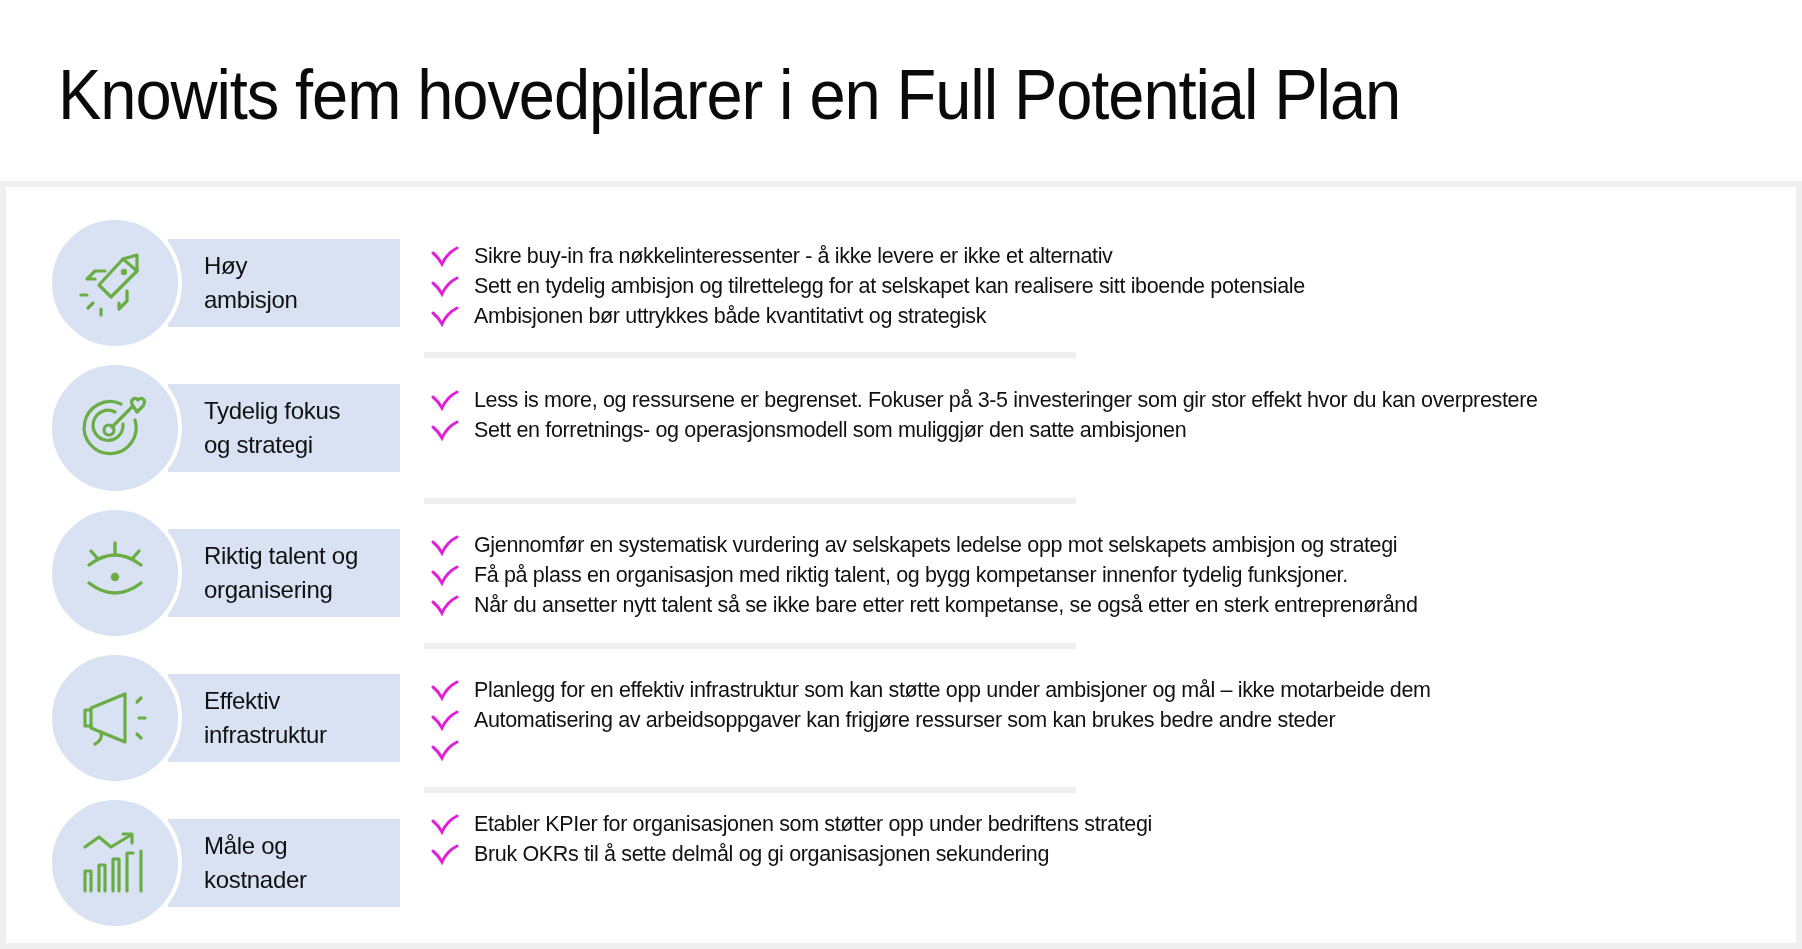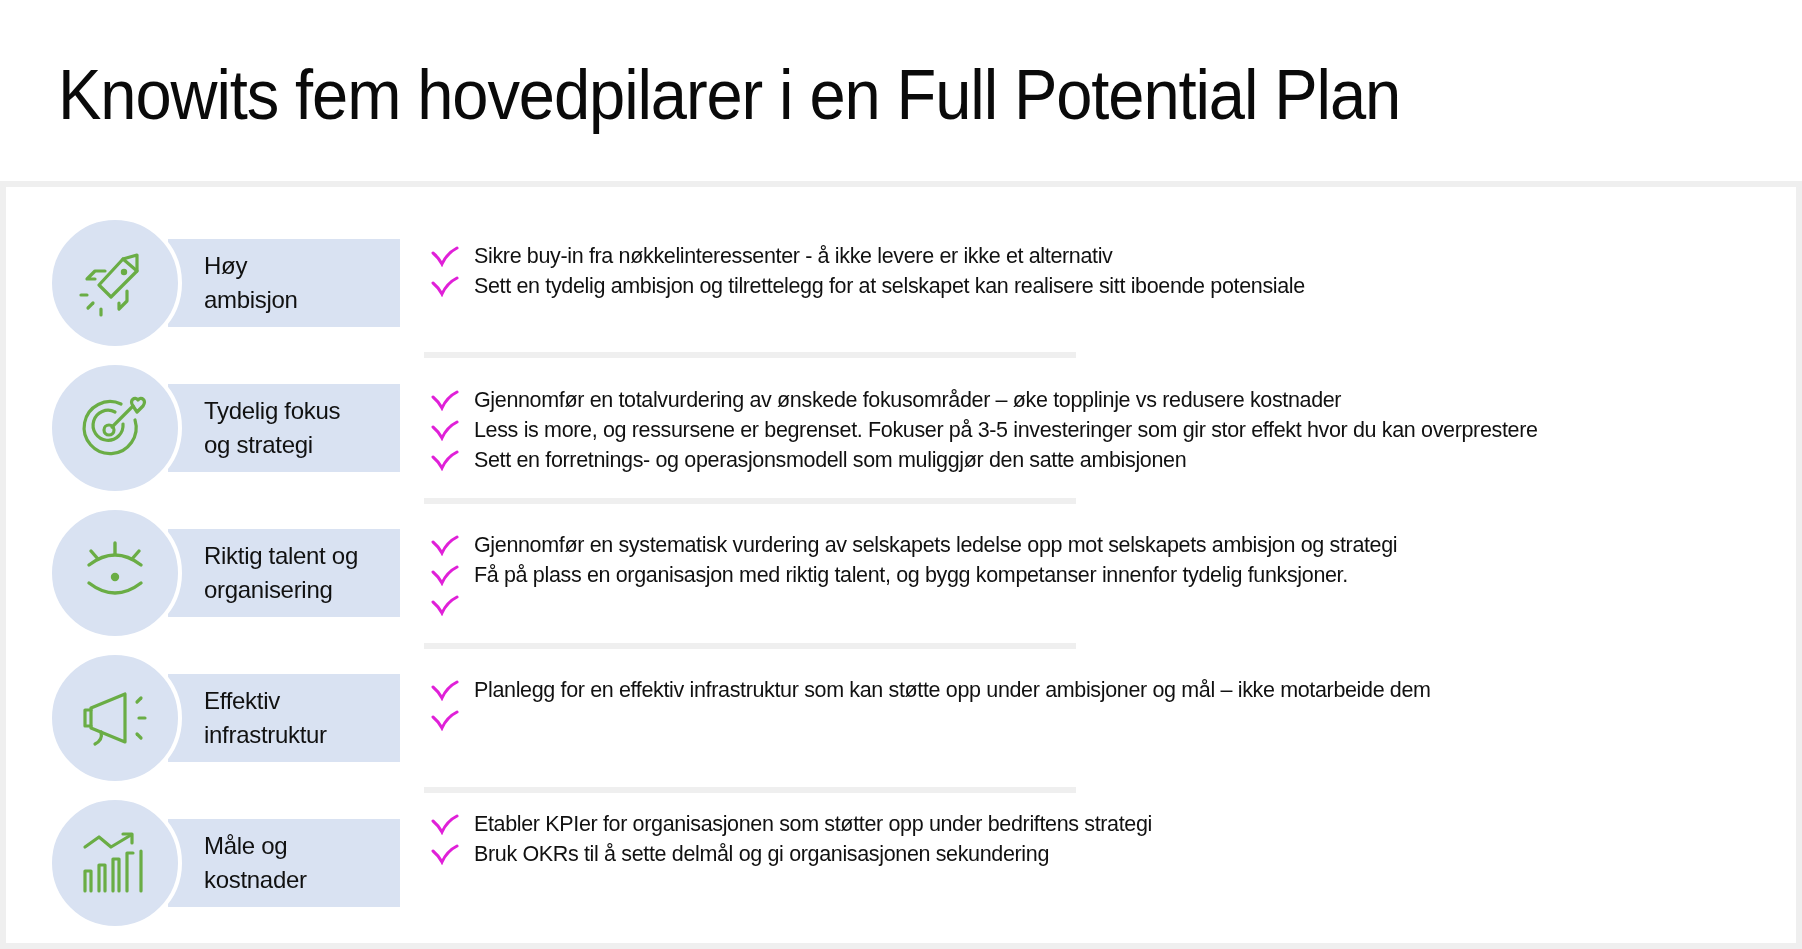--- a/index.html
+++ b/index.html
@@ -84,45 +84,45 @@
                 <path d="M3 8 Q9 13 12 19 Q17 8 27 3" fill="none" stroke="#e020d8" stroke-width="3" stroke-linecap="round"></path>
               </svg>
             <span class="bullet-text">Sikre buy-in fra nøkkelinteressenter - å ikke levere er ikke et alternativ</span>
           </div>
           <div class="bullet">
             <svg class="check" viewBox="0 0 30 22">
                 <path d="M3 8 Q9 13 12 19 Q17 8 27 3" fill="none" stroke="#e020d8" stroke-width="3" stroke-linecap="round"></path>
               </svg>
             <span class="bullet-text">Sett en tydelig ambisjon og tilrettelegg for at selskapet kan realisere sitt iboende potensiale</span>
           </div>
+          <div class="bullet">
+            <svg class="check" viewBox="0 0 30 22">
+                <path d="M3 8 Q9 13 12 19 Q17 8 27 3" fill="none" stroke="#e020d8" stroke-width="3" stroke-linecap="round"></path>
+              </svg>
+            <span class="bullet-text">Ambisjonen bør uttrykkes både kvantitativt og strategisk</span>
+          </div>
         </div>
       </div>
       <div class="sep" style="top:165px;"></div>
 
       <div class="pillar" style="top:175px;">
         <div class="band" style="top:22px;">
           <div class="band-label">Tydelig fokus
 og strategi</div>
         </div>
         <div class="circle" style="top:-1px;">
           <svg viewBox="0 0 76 76" fill="none" stroke="#6aad45" stroke-width="3.2" stroke-linecap="round" stroke-linejoin="round">
             <path d="M58 30 A26 26 0 1 1 44 14"></path>
             <path d="M46 34 A15 15 0 1 1 38 22"></path>
             <circle cx="32" cy="40" r="5"></circle>
             <path d="M35 37 L56 16"></path>
             <path d="M56 16 C52 10 58 6 61 10 C64 6 70 10 66 16 L60 22 Z"></path>
           </svg>
         </div>
         <div class="bullets" style="top:23px;">
-          <div class="bullet">
-            <svg class="check" viewBox="0 0 30 22">
-                <path d="M3 8 Q9 13 12 19 Q17 8 27 3" fill="none" stroke="#e020d8" stroke-width="3" stroke-linecap="round"></path>
-              </svg>
-            <span class="bullet-text">Gjennomfør en totalvurdering av ønskede fokusområder – øke topplinje vs redusere kostnader</span>
-          </div>
           <div class="bullet">
             <svg class="check" viewBox="0 0 30 22">
                 <path d="M3 8 Q9 13 12 19 Q17 8 27 3" fill="none" stroke="#e020d8" stroke-width="3" stroke-linecap="round"></path>
               </svg>
             <span class="bullet-text">Less is more, og ressursene er begrenset. Fokuser på 3-5 investeringer som gir stor effekt hvor du kan overprestere</span>
           </div>
           <div class="bullet">
             <svg class="check" viewBox="0 0 30 22">
                 <path d="M3 8 Q9 13 12 19 Q17 8 27 3" fill="none" stroke="#e020d8" stroke-width="3" stroke-linecap="round"></path>
               </svg>
@@ -157,20 +157,21 @@
           <div class="bullet">
             <svg class="check" viewBox="0 0 30 22">
                 <path d="M3 8 Q9 13 12 19 Q17 8 27 3" fill="none" stroke="#e020d8" stroke-width="3" stroke-linecap="round"></path>
               </svg>
             <span class="bullet-text">Få på plass en organisasjon med riktig talent, og bygg kompetanser innenfor tydelig funksjoner.</span>
           </div>
           <div class="bullet">
             <svg class="check" viewBox="0 0 30 22">
                 <path d="M3 8 Q9 13 12 19 Q17 8 27 3" fill="none" stroke="#e020d8" stroke-width="3" stroke-linecap="round"></path>
               </svg>
+            <span class="bullet-text">Når du ansetter nytt talent så se ikke bare etter rett kompetanse, se også etter en sterk entreprenørånd</span>
           </div>
         </div>
       </div>
       <div class="sep" style="top:456px;"></div>
 
       <div class="pillar" style="top:465px;">
         <div class="band" style="top:22px;">
           <div class="band-label">Effektiv
 infrastruktur</div>
         </div>
@@ -183,20 +184,26 @@
             <path d="M62 38 L68 38"></path>
             <path d="M60 54 L64 58"></path>
           </svg>
         </div>
         <div class="bullets" style="top:23px;">
           <div class="bullet">
             <svg class="check" viewBox="0 0 30 22">
                 <path d="M3 8 Q9 13 12 19 Q17 8 27 3" fill="none" stroke="#e020d8" stroke-width="3" stroke-linecap="round"></path>
               </svg>
             <span class="bullet-text">Planlegg for en effektiv infrastruktur som kan støtte opp under ambisjoner og mål – ikke motarbeide dem</span>
+          </div>
+          <div class="bullet">
+            <svg class="check" viewBox="0 0 30 22">
+                <path d="M3 8 Q9 13 12 19 Q17 8 27 3" fill="none" stroke="#e020d8" stroke-width="3" stroke-linecap="round"></path>
+              </svg>
+            <span class="bullet-text">Automatisering av arbeidsoppgaver kan frigjøre ressurser som kan brukes bedre andre steder</span>
           </div>
           <div class="bullet">
             <svg class="check" viewBox="0 0 30 22">
                 <path d="M3 8 Q9 13 12 19 Q17 8 27 3" fill="none" stroke="#e020d8" stroke-width="3" stroke-linecap="round"></path>
               </svg>
           </div>
         </div>
       </div>
       <div class="sep" style="top:600px;"></div>
 

